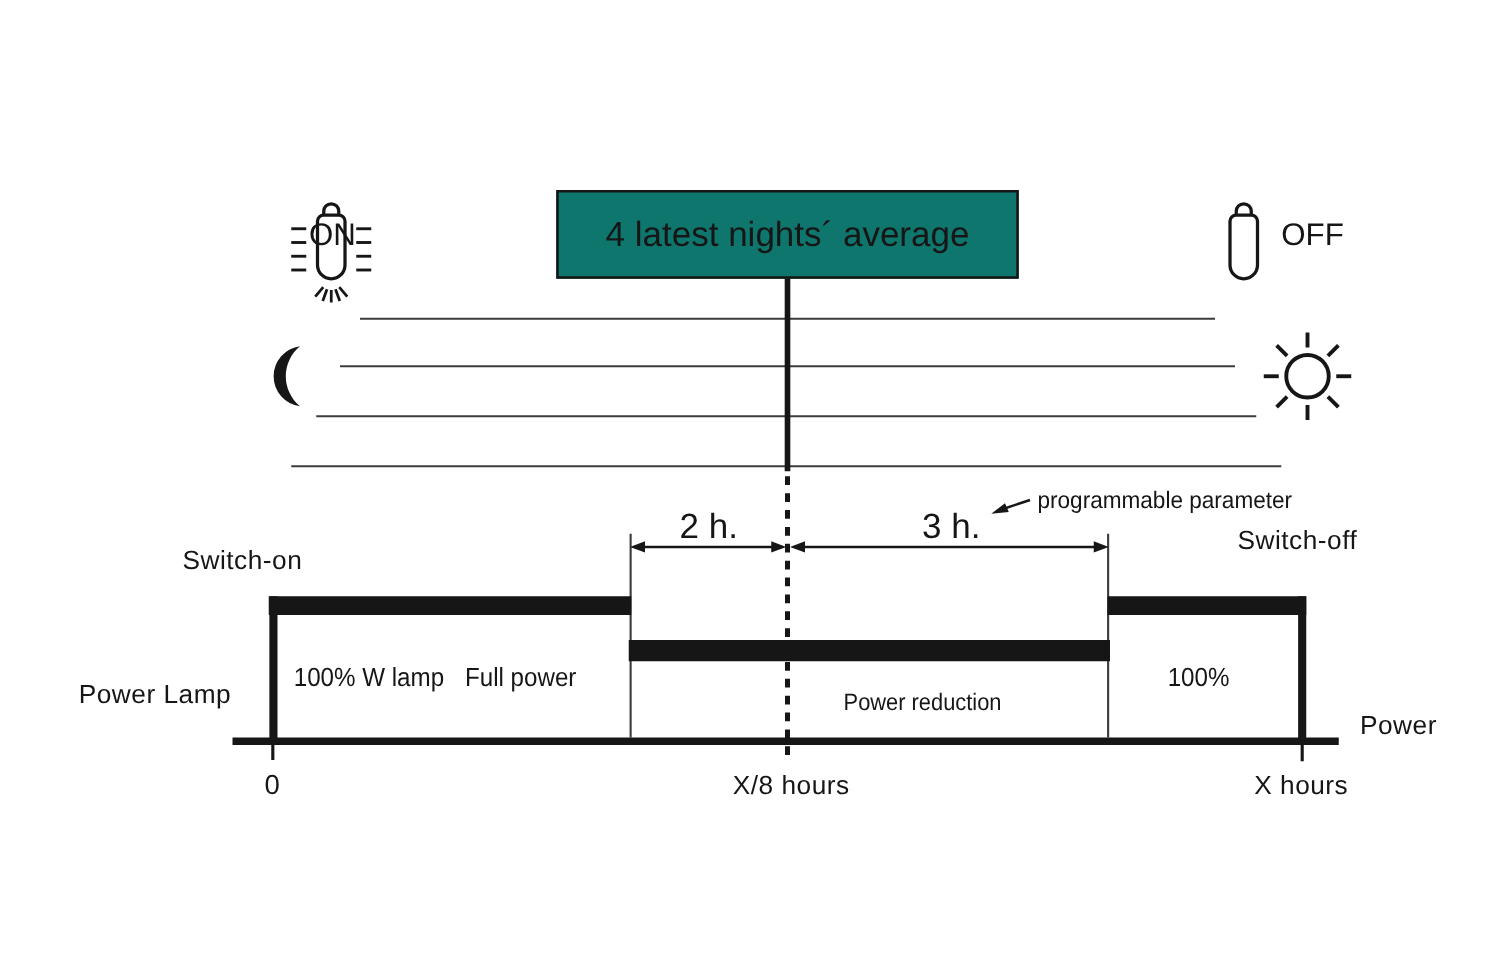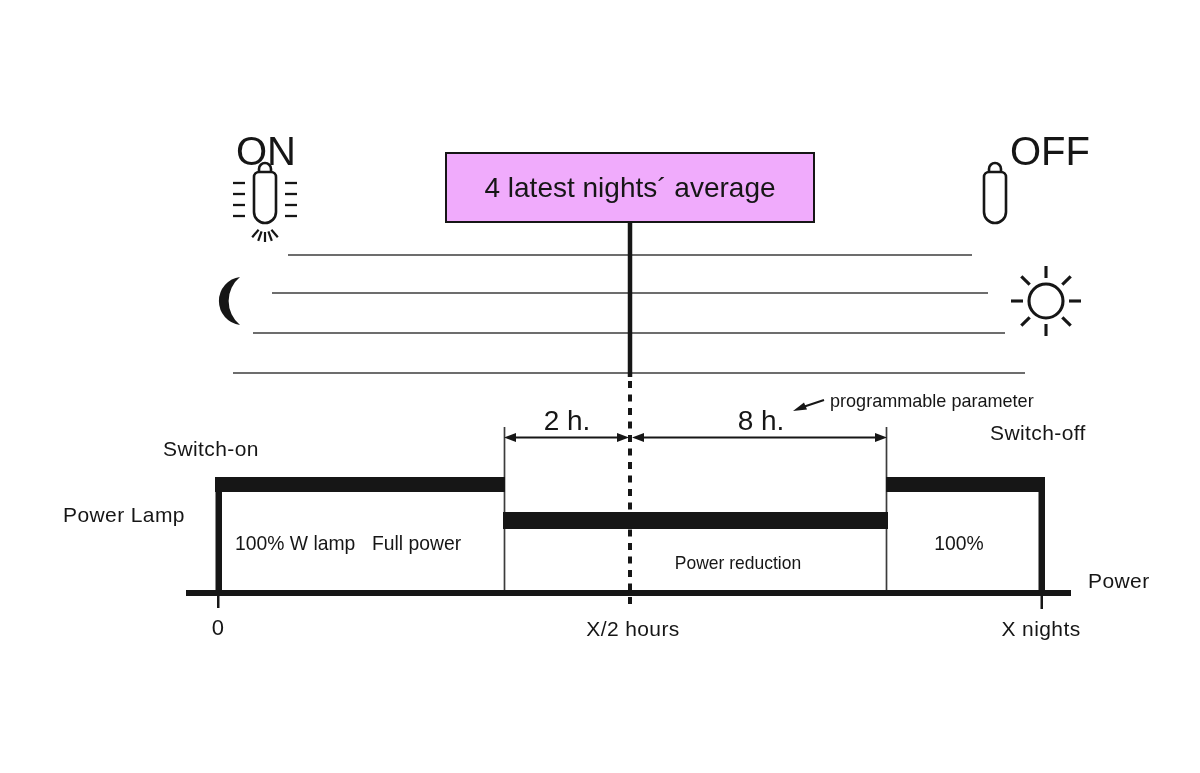--- a/index.html
+++ b/index.html
@@ -2,31 +2,31 @@
 <html><head>
 <meta charset="utf-8">
 <style>
   html,body{margin:0;padding:0;background:#fff;}
   #stage{
     position:relative;width:1200px;height:773px;background:#ffffff;overflow:hidden;
     font-family:"Liberation Sans","DejaVu Sans",sans-serif;color:#161616;
   }
   #diagram-svg{position:absolute;left:0;top:0;}
   .lbl{position:absolute;white-space:nowrap;line-height:1;color:#161616;}
-  .big{font-size:40px;}
+  .big{font-size:25px;margin-top:45px;}
   .boxtxt{font-size:28px;}
   .dim{font-size:28px;}
   .main{font-size:21px;letter-spacing:.4px;}
   .cond{font-size:21px;transform:scaleX(.92);transform-origin:0 50%;}
   .cond-c{font-size:19px;transform:translateX(-50%) scaleX(.92);}
   .callout{font-size:19px;transform:scaleX(.95);transform-origin:0 50%;}
   .ctr{transform:translateX(-50%);}
   .avg-box{
     position:absolute;left:445px;top:152px;width:366px;height:67px;
-    border:2.3px solid #161616;background:#f0abfc;
+    border:2.3px solid #161616;background:#0f766e;
     display:flex;align-items:center;justify-content:center;
   }
 </style>
 </head>
 <body>
 
 <div id="stage">
 
   <svg id="diagram-svg" width="1200" height="773" viewBox="0 0 1200 773">
 
@@ -111,30 +111,30 @@
   </svg>
 
   <div class="lbl big ctr" style="left:266px;top:131px;">ON</div>
   <div class="lbl big ctr" style="left:1050px;top:131px;">OFF</div>
 
   <div class="avg-box">
     <span class="boxtxt">4 latest nights´ average</span>
   </div>
 
   <div class="lbl dim ctr" style="left:567px;top:407px;">2 h.</div>
-  <div class="lbl dim ctr" style="left:761px;top:407px;">8 h.</div>
+  <div class="lbl dim ctr" style="left:761px;top:407px;">3 h.</div>
   <div class="lbl callout" style="left:830px;top:391px;">programmable parameter</div>
 
-  <div class="lbl main" style="left:163px;top:438px;">Switch-on</div>
+  <div class="lbl main" style="left:146px;top:438px;">Switch-on</div>
   <div class="lbl main" style="left:990px;top:422px;">Switch-off</div>
-  <div class="lbl main" style="left:63px;top:504px;">Power Lamp</div>
+  <div class="lbl main" style="left:63px;top:545px;">Power Lamp</div>
 
   <div class="lbl cond" style="left:235px;top:532px;">100% W lamp</div>
   <div class="lbl cond" style="left:372px;top:532px;">Full power</div>
   <div class="lbl cond-c" style="left:738px;top:553px;">Power reduction</div>
   <div class="lbl cond ctr" style="left:961px;top:532px;transform:translateX(-50%) scaleX(.92);">100%</div>
   <div class="lbl main" style="left:1088px;top:570px;">Power</div>
 
   <div class="lbl main ctr" style="left:218px;top:617px;font-size:22px;">0</div>
-  <div class="lbl main ctr" style="left:633px;top:618px;">X/2 hours</div>
-  <div class="lbl main ctr" style="left:1041px;top:618px;">X nights</div>
+  <div class="lbl main ctr" style="left:633px;top:618px;">X/8 hours</div>
+  <div class="lbl main ctr" style="left:1041px;top:618px;">X hours</div>
 
 </div>
 
 </body></html>

